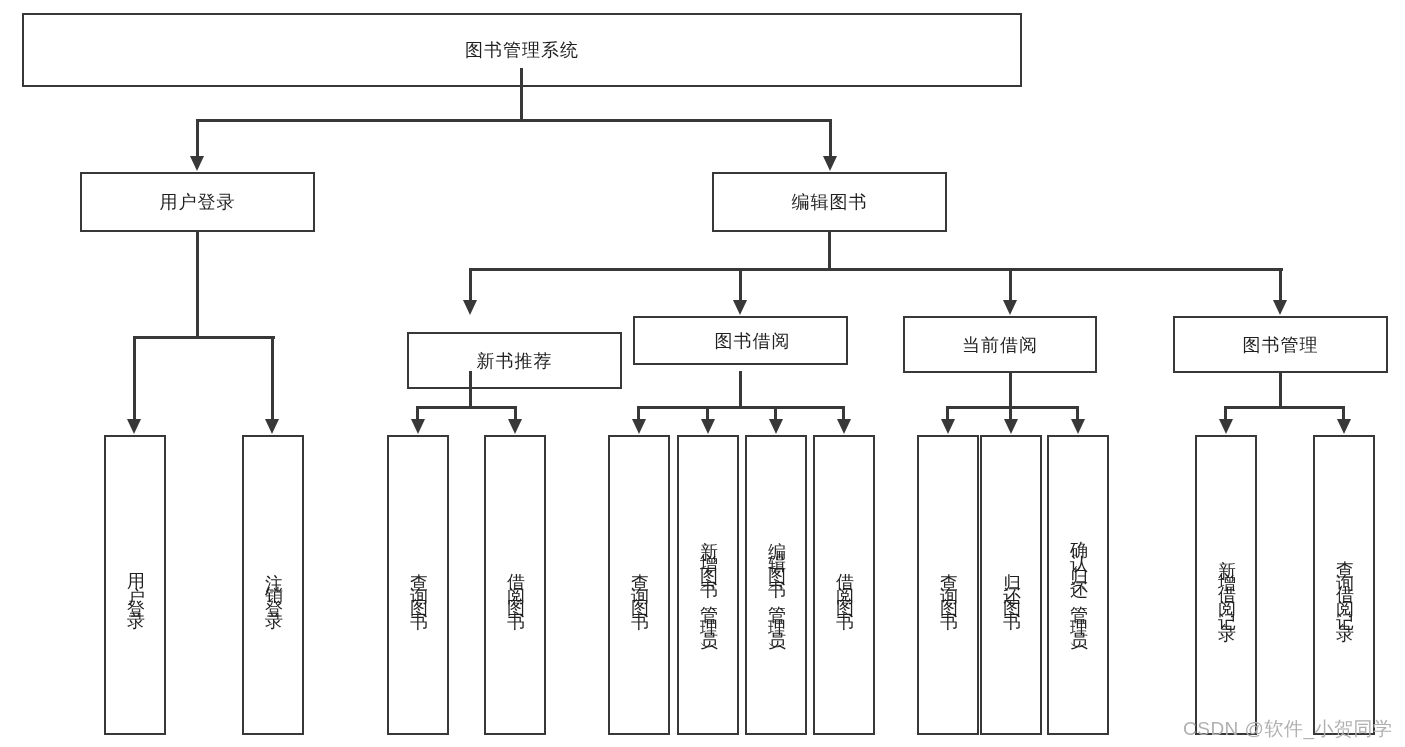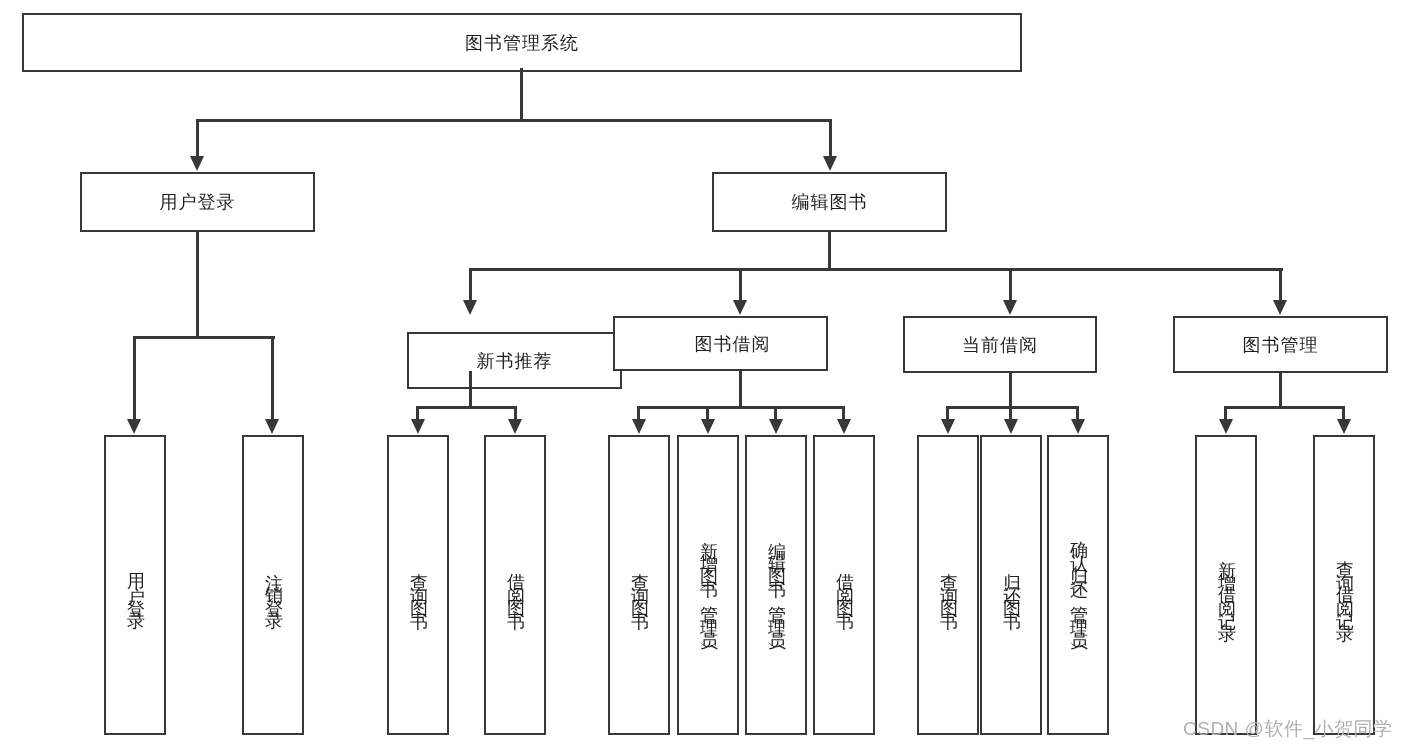--- a/index.html
+++ b/index.html
@@ -67,21 +67,21 @@
     color: var(--watermark);
     z-index: 5;
     white-space: nowrap;
   }
 </style>
 </head>
 <body>
 
 <div class="canvas">
 
-  <div class="box" style="left:22px; top:13px; width:1000px; height:59px;">
+  <div class="box" style="left:22px; top:13px; width:1000px; height:74px;">
     <span class="hlabel">图书管理系统</span>
   </div>
 
   <div class="vline" style="left:520px; top:68px; height:53px;"></div>
   <div class="hline" style="left:196px; top:119px; width:636px;"></div>
   <div class="vline" style="left:196px; top:119px; height:39px;"></div>
   <div class="ahead" style="left:190px; top:156px;"></div>
   <div class="vline" style="left:829px; top:119px; height:39px;"></div>
   <div class="ahead" style="left:823px; top:156px;"></div>
 
@@ -106,21 +106,21 @@
   <div class="vline" style="left:739px; top:268px; height:33px;"></div>
   <div class="ahead" style="left:733px; top:300px;"></div>
   <div class="vline" style="left:1009px; top:268px; height:33px;"></div>
   <div class="ahead" style="left:1003px; top:300px;"></div>
   <div class="vline" style="left:1279px; top:268px; height:33px;"></div>
   <div class="ahead" style="left:1273px; top:300px;"></div>
 
   <div class="box" style="left:363px; top:332px; width:215px; height:57px;margin-left:44px;">
     <span class="hlabel">新书推荐</span>
   </div>
-  <div class="box" style="left:613px; top:316px; width:215px; height:55px;padding-left:24px;">
+  <div class="box" style="left:633px; top:316px; width:215px; height:49px;padding-left:24px;">
     <span class="hlabel">图书借阅</span>
   </div>
   <div class="box" style="left:903px; top:316px; width:194px; height:57px;">
     <span class="hlabel">当前借阅</span>
   </div>
   <div class="box" style="left:1173px; top:316px; width:215px; height:57px;">
     <span class="hlabel">图书管理</span>
   </div>
 
   <div class="vline" style="left:469px; top:371px; height:37px;"></div>

